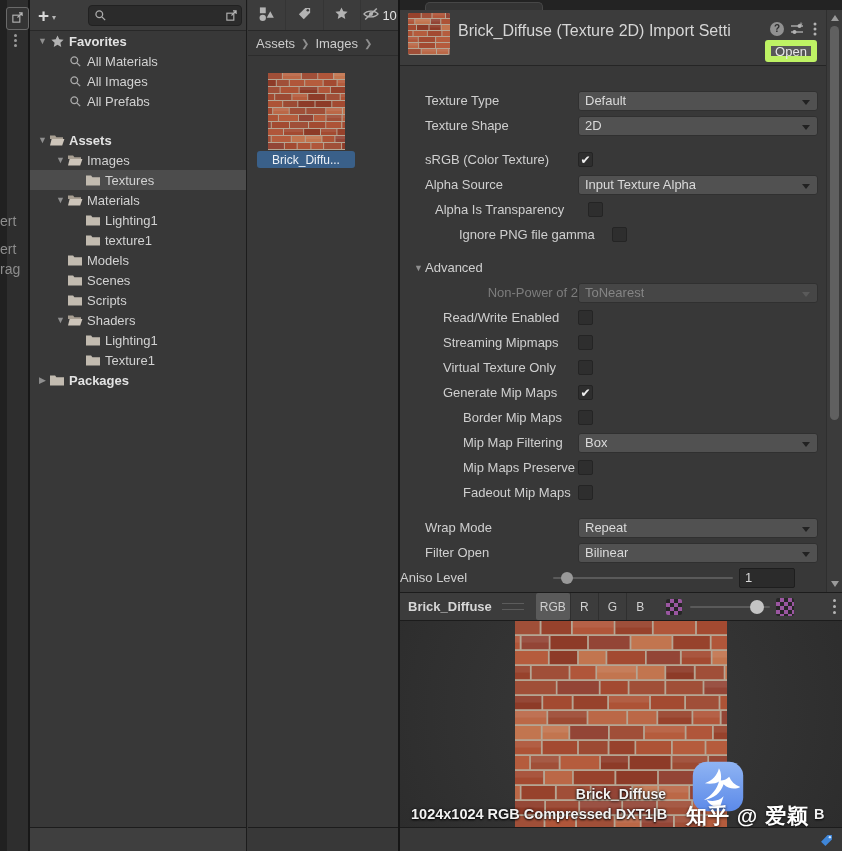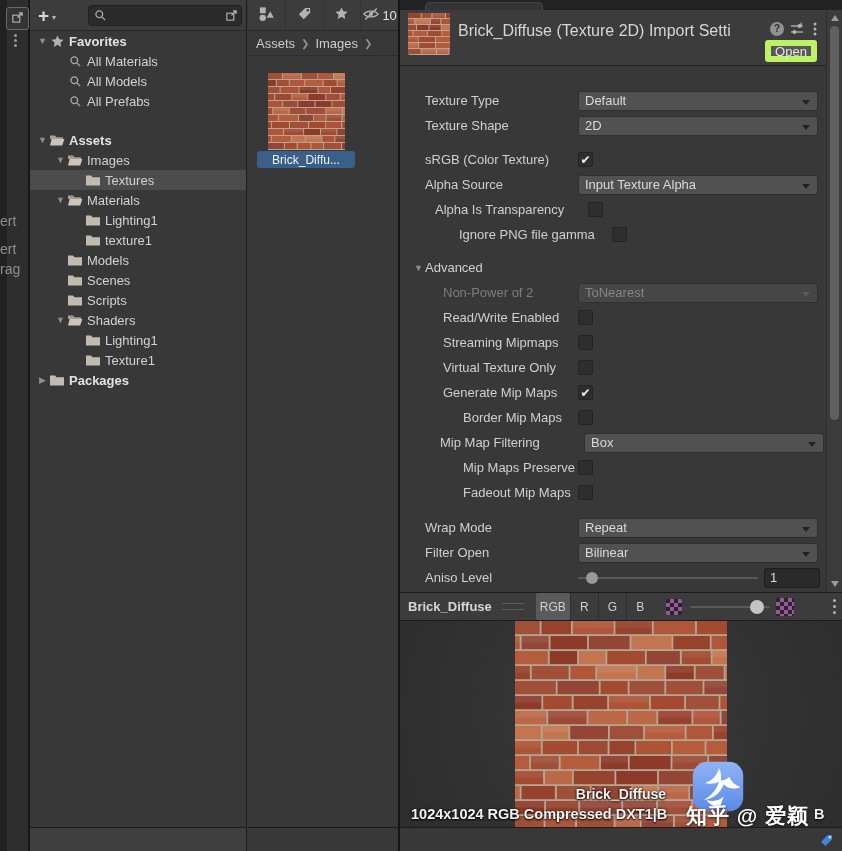--- a/index.html
+++ b/index.html
@@ -186,21 +186,21 @@
           <span class="tlabel">All Materials</span>
         </div>
         <div class="trow" style="padding-left: 24px;">
           <span class="exp"></span>
           <span class="ticon">
             <svg width="13" height="13" viewBox="0 0 14 14">
               <circle cx="5.7" cy="5.7" r="3.6" fill="none" stroke="#ababab" stroke-width="1.4"></circle>
               <line x1="8.5" y1="8.5" x2="12" y2="12" stroke="#ababab" stroke-width="1.4"></line>
             </svg>
           </span>
-          <span class="tlabel">All Models</span>
+          <span class="tlabel">All Images</span>
         </div>
         <div class="trow" style="padding-left: 24px;">
           <span class="exp"></span>
           <span class="ticon">
             <svg width="13" height="13" viewBox="0 0 14 14">
               <circle cx="5.7" cy="5.7" r="3.6" fill="none" stroke="#ababab" stroke-width="1.4"></circle>
               <line x1="8.5" y1="8.5" x2="12" y2="12" stroke="#ababab" stroke-width="1.4"></line>
             </svg>
           </span>
           <span class="tlabel">All Prefabs</span>
@@ -551,21 +551,21 @@
         <div class="frow" style="padding-left: 25px;">
           <span class="flabel" style="width: 153px; margin-left: 34px;">Ignore PNG file gamma</span>
           <div class="cb"></div>
         </div>
         <div style="height: 8px;"></div>
         <div class="frow" style="padding-left: 12px;">
           <span class="foldarrow">▼</span>
           <span class="flabel">Advanced</span>
         </div>
         <div class="frow" style="padding-left: 43px;">
-          <span class="flabel dim" style="width: 135px;">Non-Power of 2</span>
+          <span class="flabel dim" style="width: 135px; text-align: right;">Non-Power of 2</span>
           <div class="dd disabled">
             <span>ToNearest</span>
           </div>
         </div>
         <div class="frow" style="padding-left: 43px;">
           <span class="flabel" style="width: 135px;">Read/Write Enabled</span>
           <div class="cb"></div>
         </div>
         <div class="frow" style="padding-left: 43px;">
           <span class="flabel" style="width: 135px;">Streaming Mipmaps</span>
@@ -576,21 +576,21 @@
           <div class="cb"></div>
         </div>
         <div class="frow" style="padding-left: 43px;">
           <span class="flabel" style="width: 135px;">Generate Mip Maps</span>
           <div class="cb">✔</div>
         </div>
         <div class="frow" style="padding-left: 63px;">
           <span class="flabel" style="width: 115px;">Border Mip Maps</span>
           <div class="cb"></div>
         </div>
-        <div class="frow" style="padding-left: 40px; justify-content: space-between;">
+        <div class="frow" style="padding-left: 63px;">
           <span class="flabel" style="width: 115px;">Mip Map Filtering</span>
           <div class="dd">
             <span>Box</span>
           </div>
         </div>
         <div class="frow" style="padding-left: 63px;">
           <span class="flabel" style="width: 115px;">Mip Maps Preserve Coverage</span>
           <div class="cb"></div>
         </div>
         <div class="frow" style="padding-left: 63px;">
@@ -603,21 +603,21 @@
           <div class="dd">
             <span>Repeat</span>
           </div>
         </div>
         <div class="frow" style="padding-left: 25px;">
           <span class="flabel" style="width: 153px;">Filter Open</span>
           <div class="dd">
             <span>Bilinear</span>
           </div>
         </div>
-        <div class="frow" style="padding-left: 25px;">
+        <div class="frow" style="">
           <span class="flabel" style="width: 153px;">Aniso Level</span>
           <div class="sl-track">
             <div class="sl-knob"></div>
           </div>
           <div class="sl-val">1</div>
         </div>
       </div>
 
     <div class="vscroll">
       <div class="vs-up"></div>

